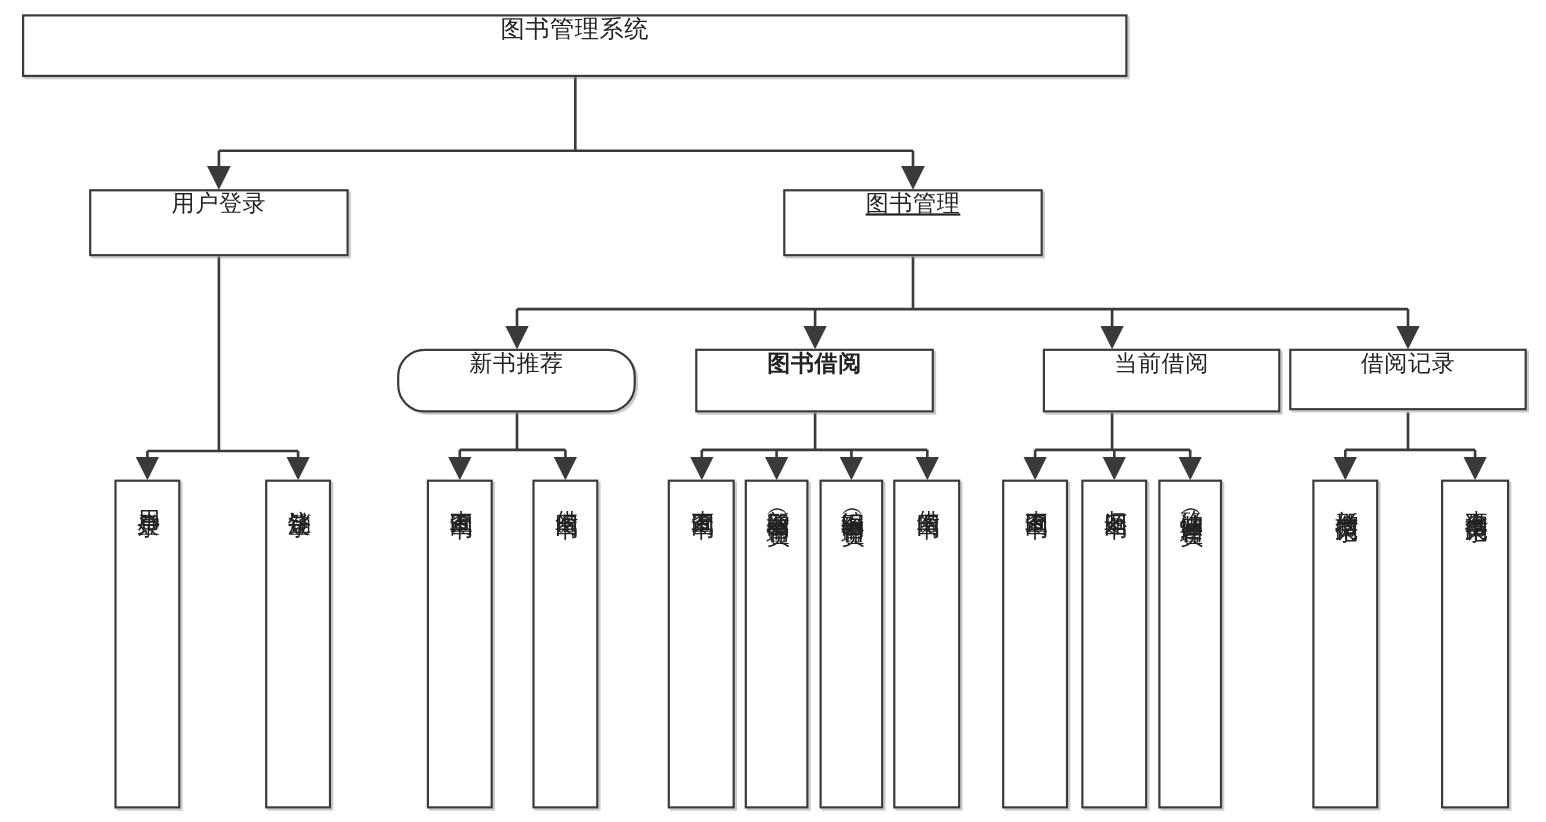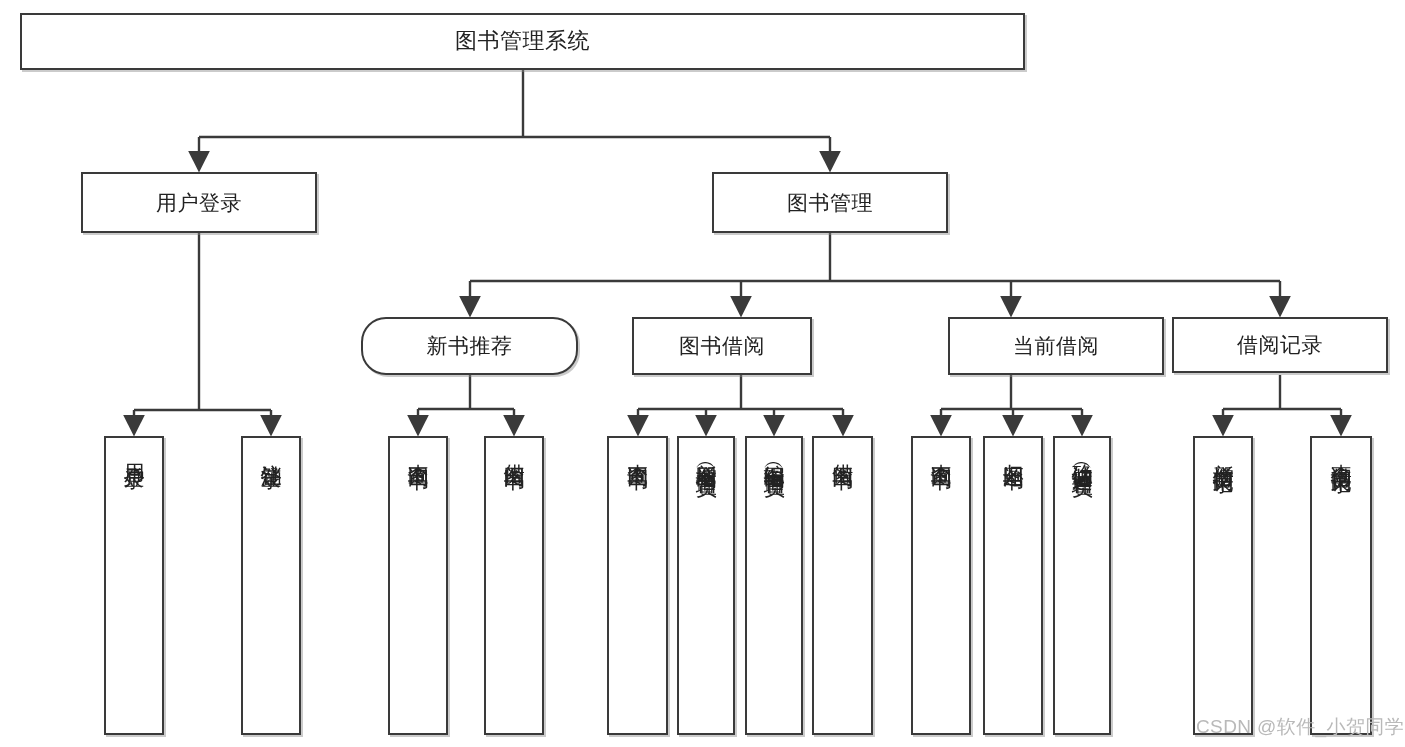--- a/index.html
+++ b/index.html
@@ -26,21 +26,21 @@
     height: 747px;
     pointer-events: none;
   }
   .node {
     position: absolute;
     box-sizing: border-box;
     background: #ffffff;
     border: 2px solid #3a3a3a;
     box-shadow: 2px 2px 0 rgba(140,140,140,0.45);
     display: flex;
-    align-items: center;
+    align-items: flex-start;
     justify-content: center;
     color: #222222;
     z-index: 2;
   }
   .node .label {
     display: block;
     text-align: center;
     line-height: 1.12;
     letter-spacing: 0.5px;
   }
@@ -117,27 +117,27 @@
       </g>
   </svg>
 
   <div id="nodes">
       <div class="node horiz root" style="left: 20px; top: 13px; width: 1005px; height: 57px;">
         <span class="label">图书管理系统</span>
       </div>
       <div class="node horiz" style="left: 81px; top: 172px; width: 236px; height: 61px;">
         <span class="label">用户登录</span>
       </div>
-      <div class="node horiz" style="left: 712px; top: 172px; width: 236px; height: 61px;">
+      <div class="node horiz" style="left: 712px; top: 172px; width: 236px; height: 61px; text-decoration: underline;">
         <span class="label">图书管理</span>
       </div>
       <div class="node horiz" style="left: 361px; top: 317px; width: 217px; height: 58px; border-radius: 25px;">
         <span class="label">新书推荐</span>
       </div>
-      <div class="node horiz" style="left: 632px; top: 317px; width: 180px; height: 58px;">
+      <div class="node horiz" style="left: 632px; top: 317px; width: 217px; height: 58px; font-weight: bold;">
         <span class="label">图书借阅</span>
       </div>
       <div class="node horiz" style="left: 903px; top: 317px; width: 216px; height: 58px; margin-left: 45px;">
         <span class="label">当前借阅</span>
       </div>
       <div class="node horiz" style="left: 1172px; top: 317px; width: 216px; height: 56px;">
         <span class="label">借阅记录</span>
       </div>
       <div class="node vert" style="left: 104px; top: 436px; width: 60px; height: 299px;">
         <span class="label">用户登录</span>
@@ -173,14 +173,13 @@
         <span class="label">确认归还（管理员）</span>
       </div>
       <div class="node vert" style="left: 1193px; top: 436px; width: 60px; height: 299px;">
         <span class="label">新增借阅记录</span>
       </div>
       <div class="node vert" style="left: 1310px; top: 436px; width: 62px; height: 299px;">
         <span class="label">查询借阅记录</span>
       </div>
     </div>
 
-  <div class="watermark" style="left: 1196px; top: 714px; color: rgb(185, 185, 185);">CSDN @软件_小贺同学</div>
 </div>
 
 </body></html>

